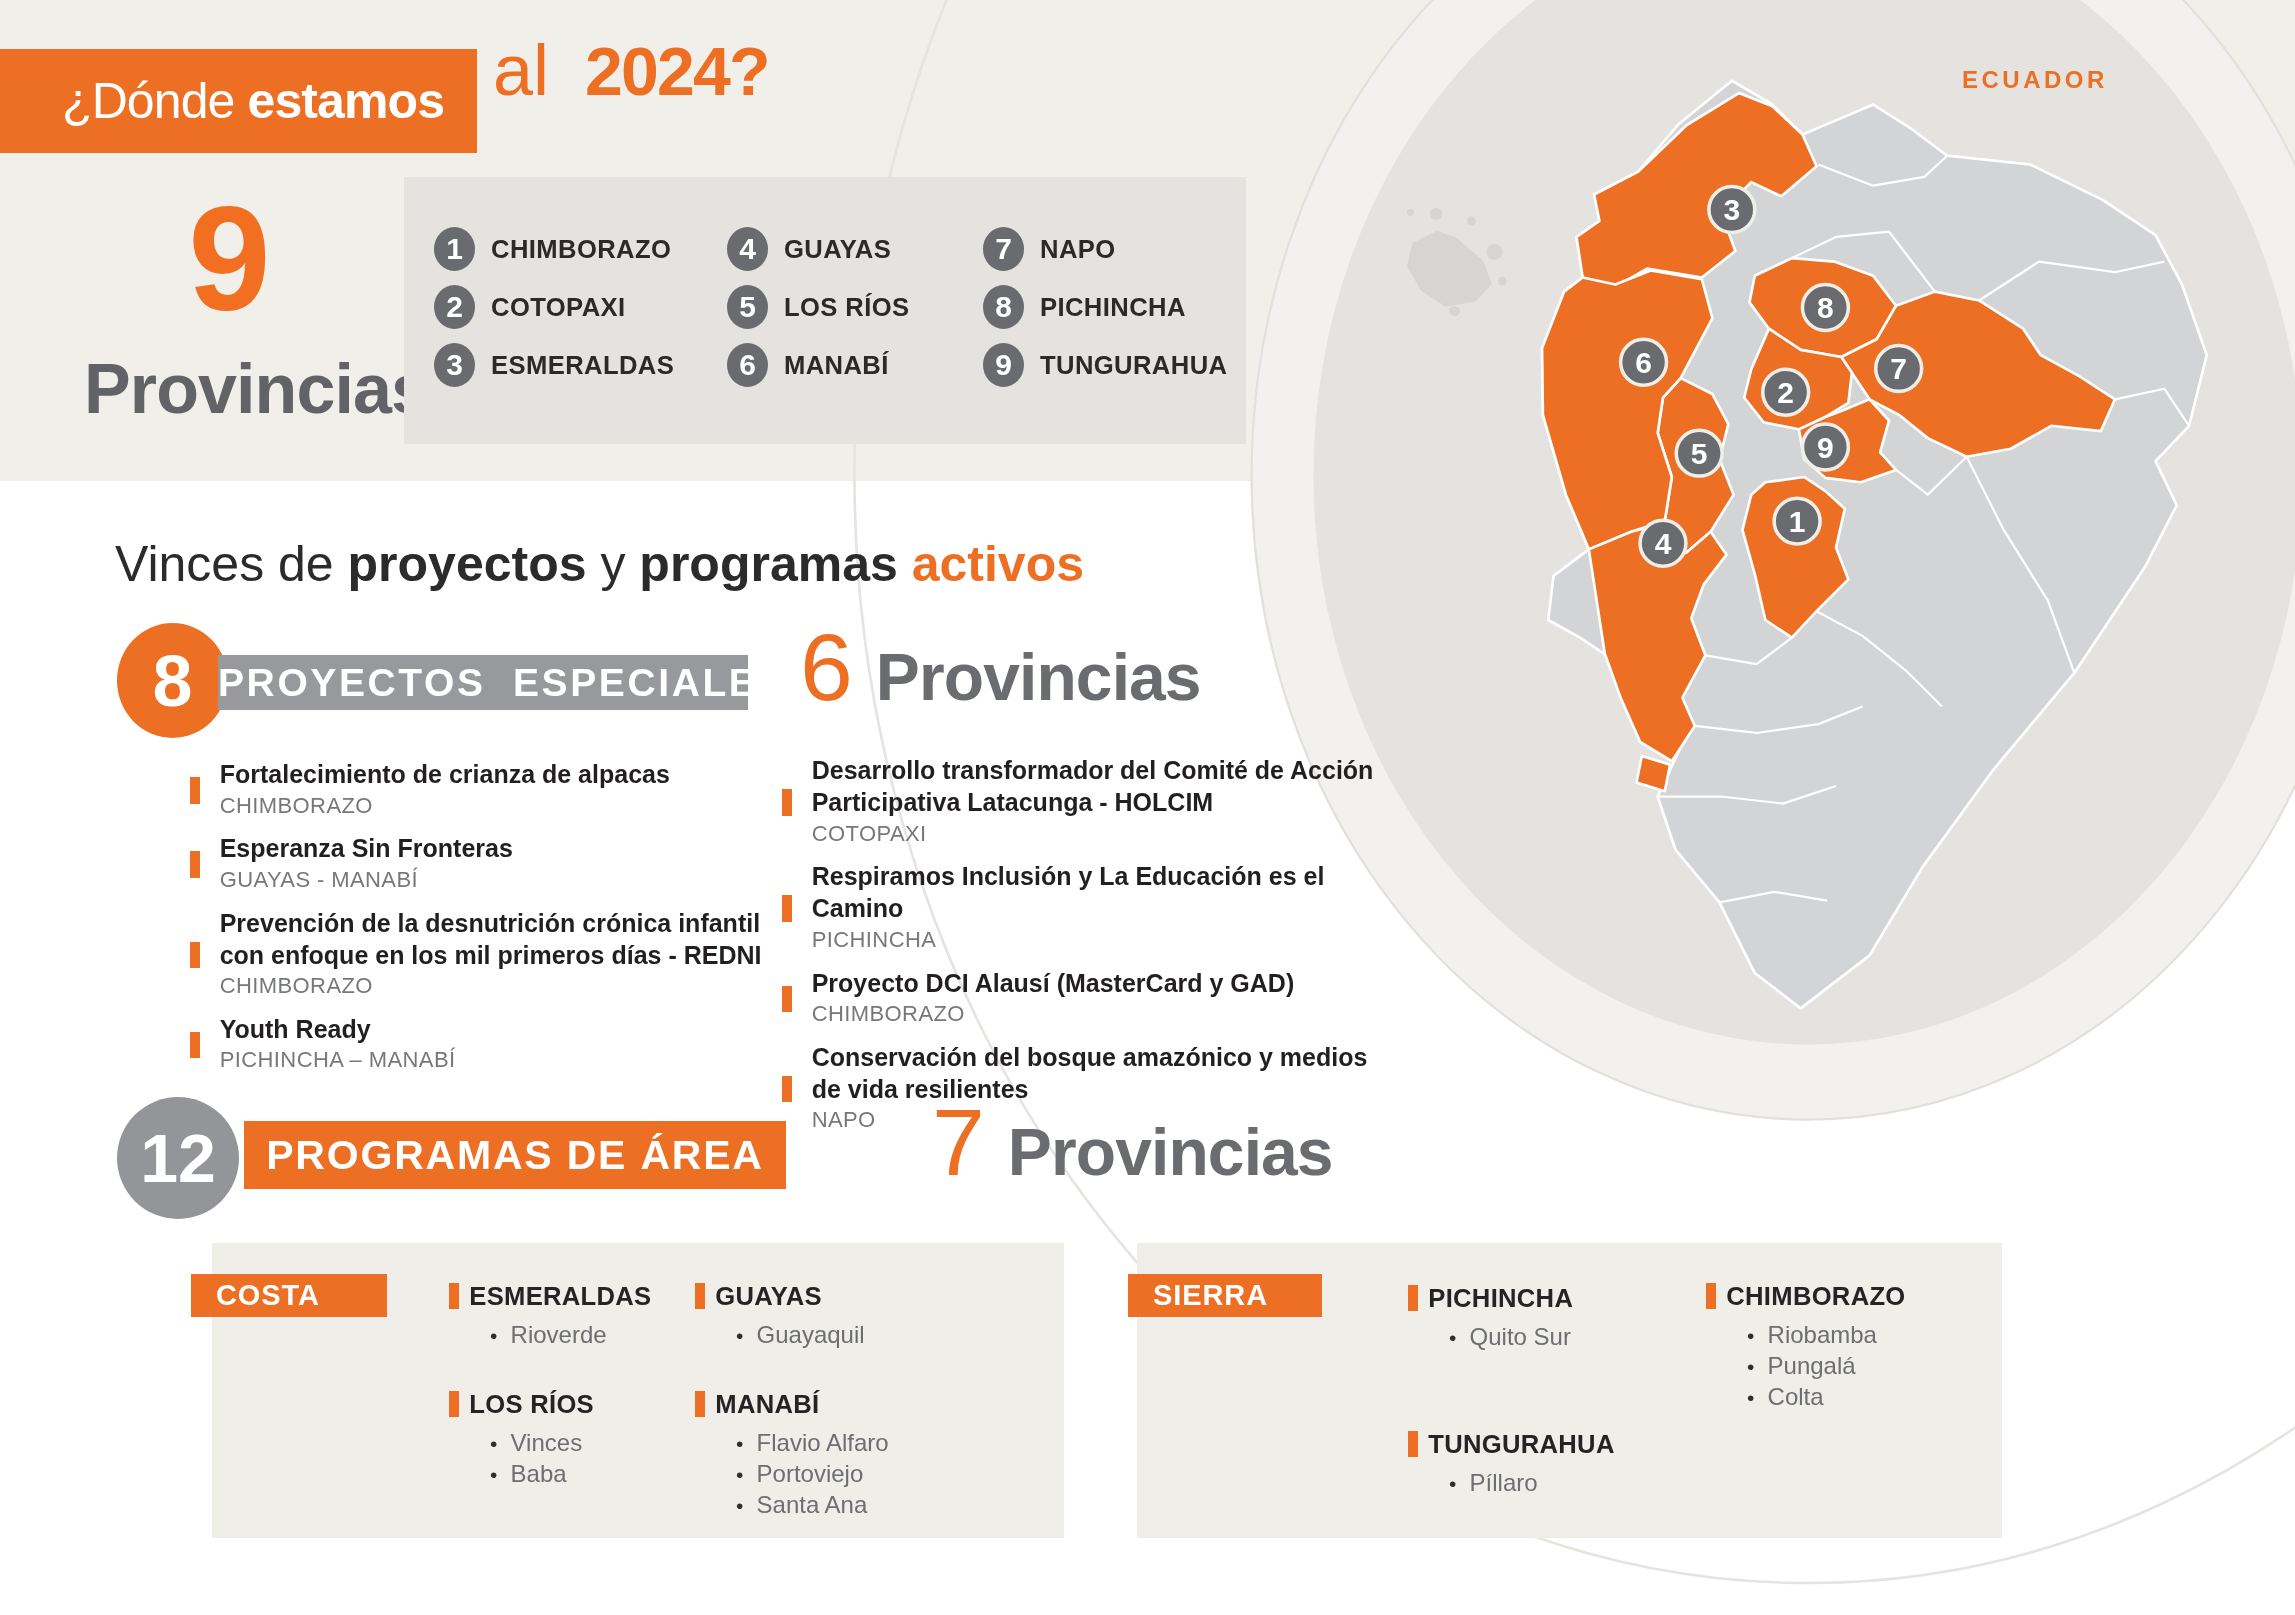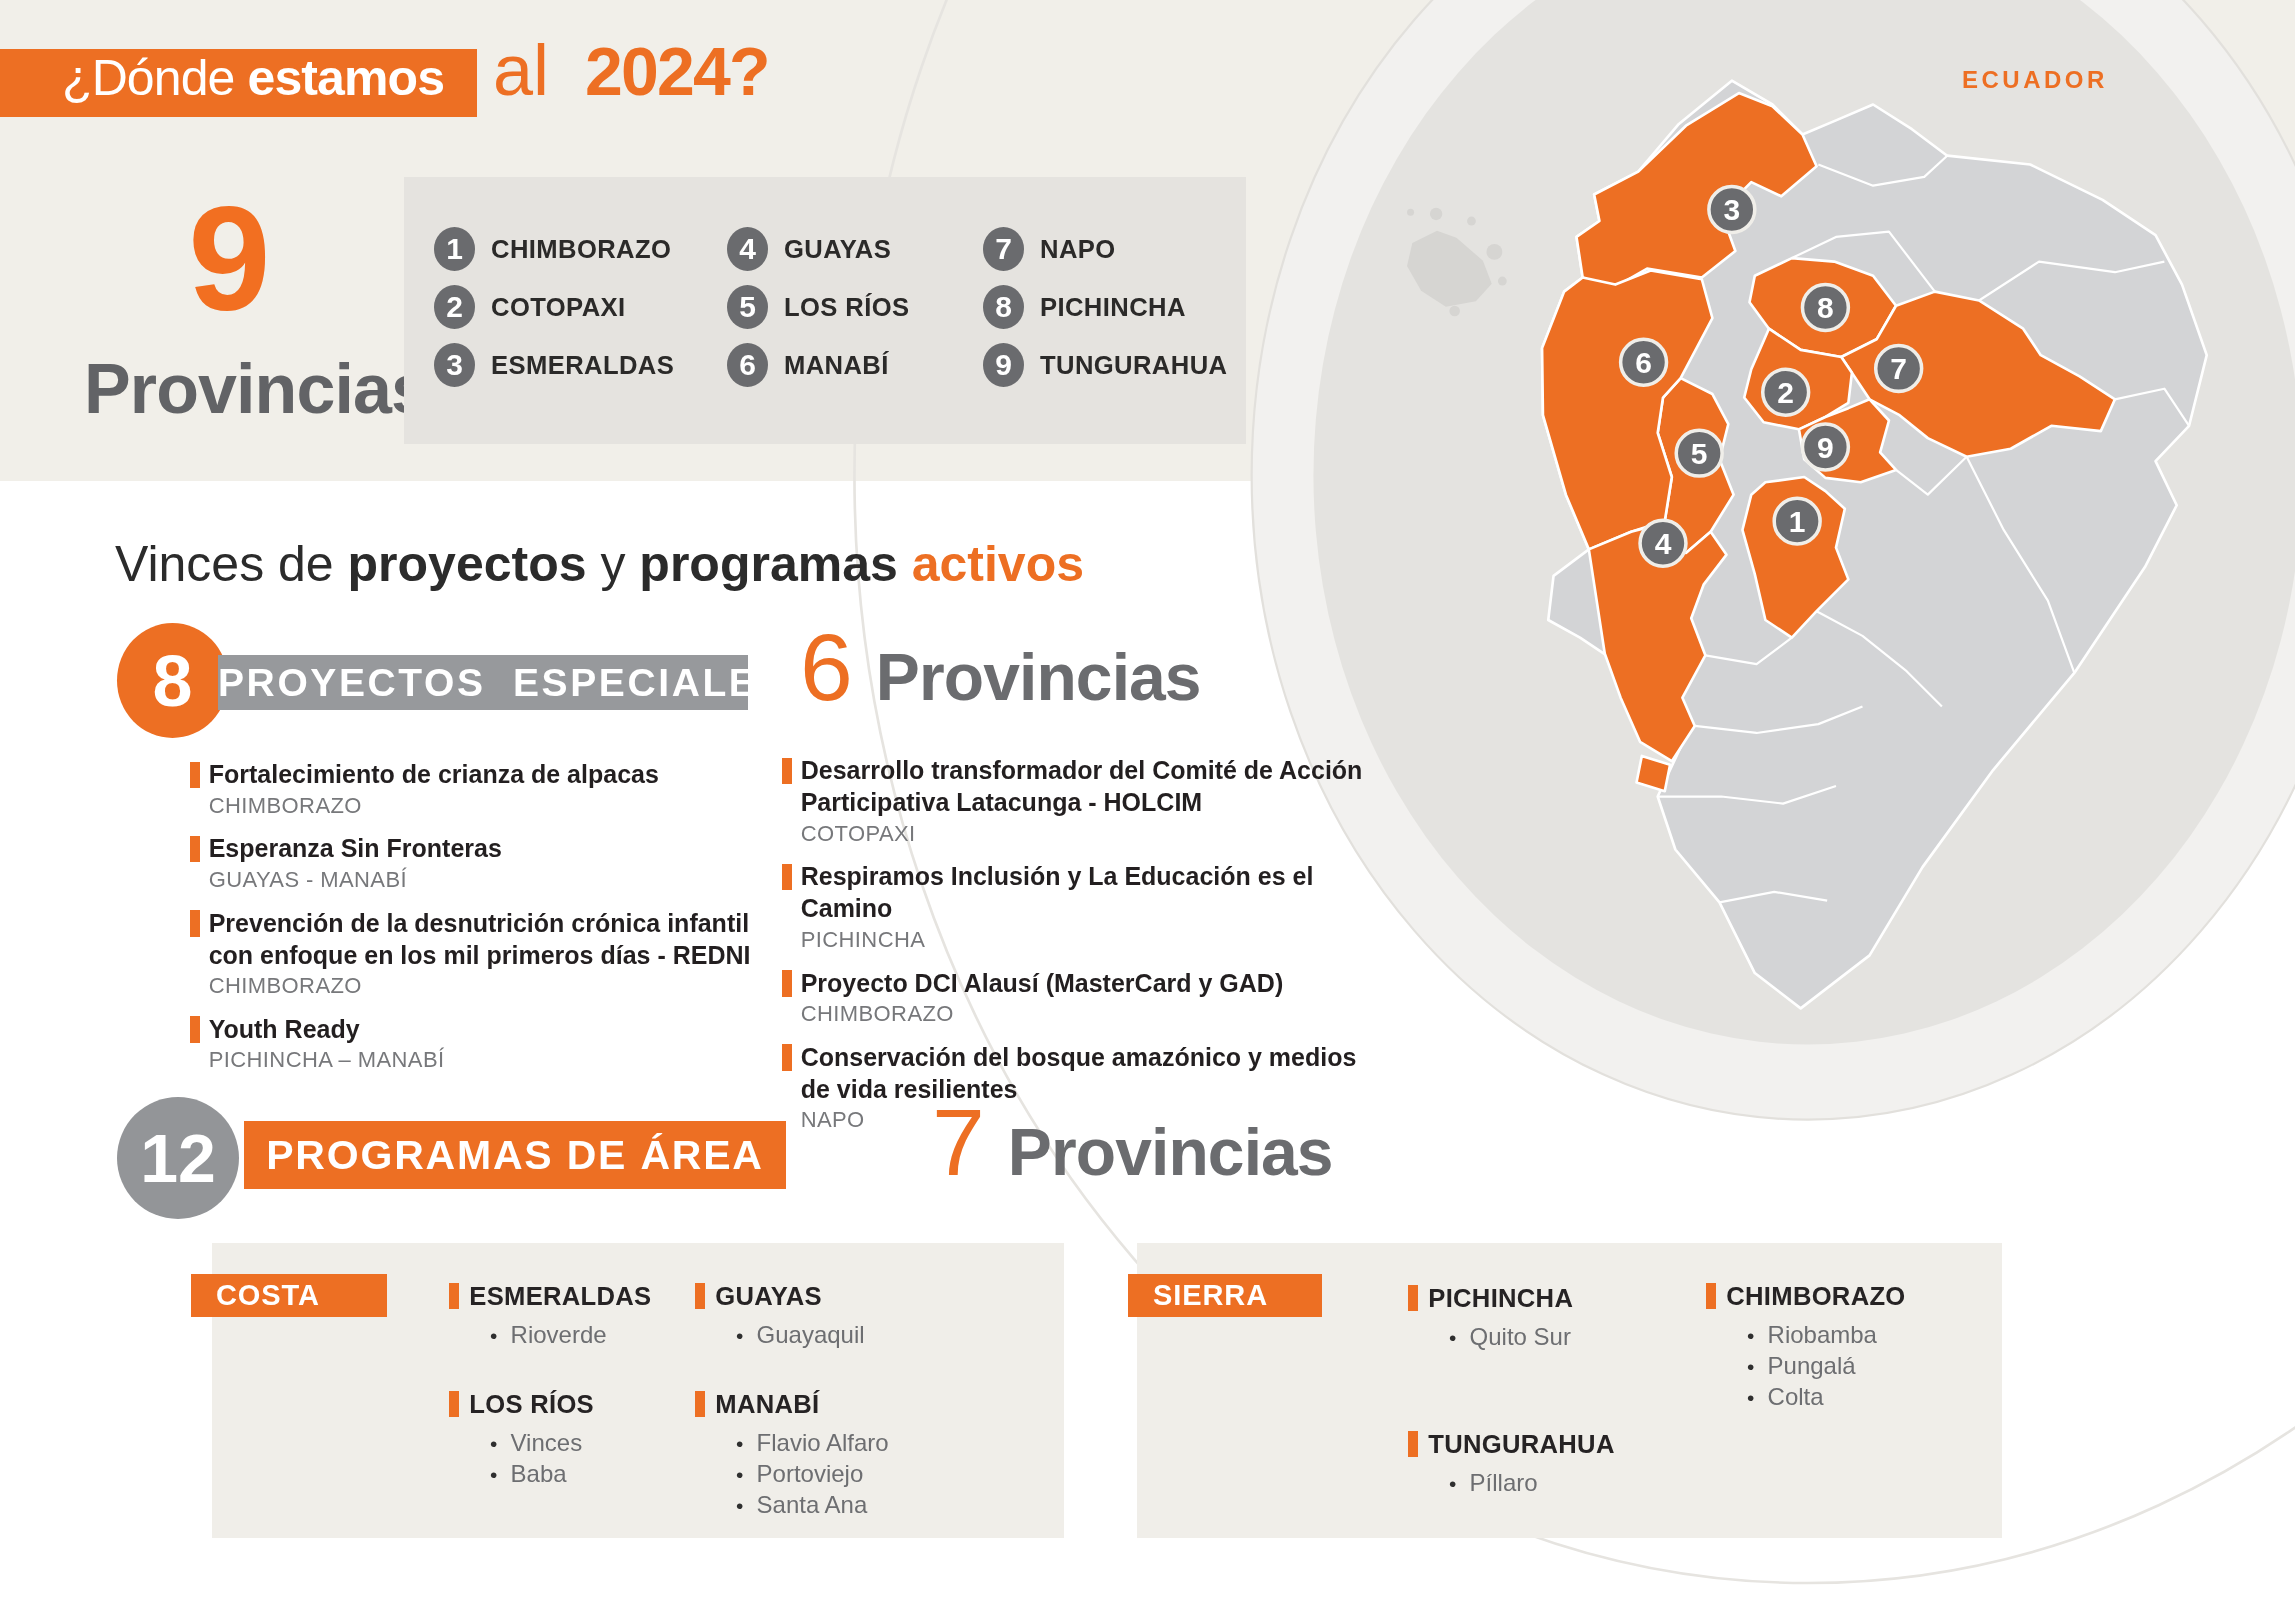--- a/index.html
+++ b/index.html
@@ -17,22 +17,22 @@
     --disc:#E4E3E0;
     --ring:#F2F1EF;
   }
   html,body{margin:0;padding:0;}
   body{width:2295px;height:1616px;font-family:"Liberation Sans", sans-serif;background:#fff;}
   .canvas{position:relative;width:2295px;height:1616px;overflow:hidden;background:#fff;}
   .band{position:absolute;left:0;top:0;width:2295px;height:481px;background:var(--cream);}
   svg.deco{position:absolute;left:0;top:0;pointer-events:none;}
 
   
-  .hdr-banner{position:absolute;left:0;top:49px;width:477px;height:68px;background:var(--orange);
-    display:flex;padding-left:62px;box-sizing:border-box;}
+  .hdr-banner{position:absolute;left:0;top:49px;width:477px;height:104px;background:var(--orange);
+    display:flex;align-items:center;padding-left:62px;box-sizing:border-box;}
   .hdr-banner .t{font-size:50px;color:#fff;font-weight:300;letter-spacing:-0.9px;white-space:nowrap;}
   .hdr-banner .t b{font-weight:800;}
   .hdr-year{position:absolute;left:493px;top:34px;line-height:1;white-space:nowrap;color:var(--orange);}
   .hdr-year .al{font-size:72px;font-weight:300;}
   .hdr-year .yr{font-size:68px;font-weight:800;margin-left:36px;letter-spacing:-1.8px;}
 
   
   .logo{position:absolute;left:1962px;top:62px;}
   .logo-row{display:flex;align-items:flex-start;}
   .logo-name{font-size:42px;font-weight:700;color:#171314;letter-spacing:-1.3px;line-height:71px;}
@@ -70,21 +70,21 @@
   .ap-circle{left:117px;top:1097px;width:122px;height:122px;background:var(--circlegray2);font-size:68px;}
   .ap-banner{position:absolute;left:244px;top:1121px;width:542px;height:68px;background:var(--orange);
     display:flex;align-items:center;justify-content:center;}
   .ap-banner span{font-size:41px;font-weight:700;color:#fff;letter-spacing:1.8px;white-space:nowrap;}
   .ap-count{left:932px;top:1095px;}
 
   
   .proj-col{position:absolute;}
   #proj-left{left:190px;top:758px;width:583px;}
   #proj-right{left:782px;top:754px;width:592px;}
-  .proj{display:flex;gap:9px;margin-bottom:13.2px;}
+  .proj{display:flex;gap:20px;margin-bottom:13.2px;align-items:center;}
   .proj .tick{width:9.7px;height:26.5px;background:var(--orange);flex:none;margin-top:3.5px;}
   .proj .ptitle{font-size:25px;font-weight:700;color:#231F20;line-height:32px;}
   .proj .ploc{font-size:22px;color:var(--graytext);margin-top:2.6px;letter-spacing:0.4px;line-height:26.5px;}
 
   
   .region-panel{position:absolute;top:1243px;height:295px;background:var(--softpanel);}
   #costa-panel{left:212px;width:852px;}
   #sierra-panel{left:1137px;width:865px;}
   .region-label{position:absolute;top:1274px;height:43px;background:var(--orange);color:#fff;
     font-size:29px;font-weight:700;letter-spacing:0.9px;display:flex;align-items:center;padding-left:25px;box-sizing:border-box;}

